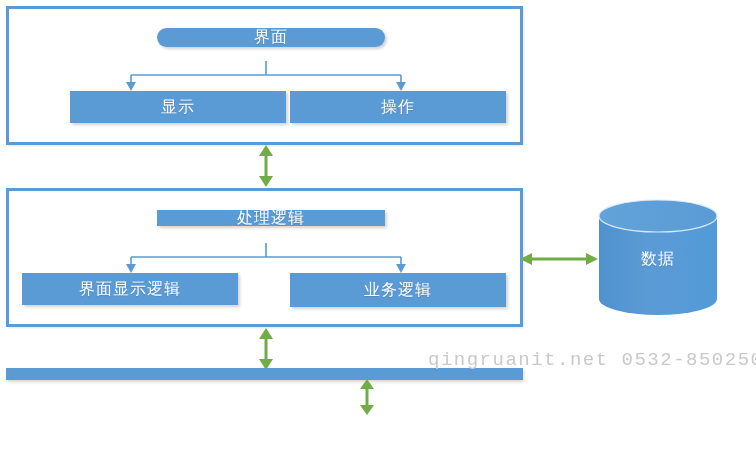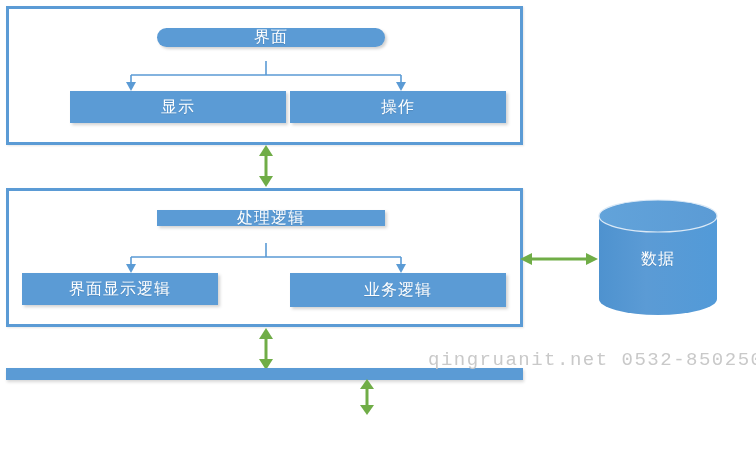--- a/index.html
+++ b/index.html
@@ -123,21 +123,21 @@
   <div class="layer-panel" style="left:6px; top:188px; width:517px; height:139px;"></div>
 
   <div class="node-box" style="left:157px; top:210px; width:228px; height:16px;">处理逻辑</div>
 
   <svg class="tree-connector" style="left:118px; top:243px; width:296px; height:32px;" viewBox="0 0 296 32" xmlns="http://www.w3.org/2000/svg">
     <path d="M148,0 L148,14 M13,14 L283,14 M13,14 L13,22 M283,14 L283,22" stroke="#5b9bd5" stroke-width="1.6" fill="none"></path>
     <polygon points="13,30 8,21 18,21" fill="#5b9bd5"></polygon>
     <polygon points="283,30 278,21 288,21" fill="#5b9bd5"></polygon>
   </svg>
 
-  <div class="node-box" style="left:22px; top:273px; width:196px; height:32px;">界面显示逻辑</div>
+  <div class="node-box" style="left:22px; top:273px; width:216px; height:32px;">界面显示逻辑</div>
   <div class="node-box" style="left:290px; top:273px; width:216px; height:34px;">业务逻辑</div>
 
   <svg class="green-arrow" style="left:519px; top:248px; width:80px; height:22px;" viewBox="0 0 80 22" xmlns="http://www.w3.org/2000/svg">
     <line x1="9" y1="11" x2="71" y2="11" stroke="#70ad47" stroke-width="3"></line>
     <polygon points="1,11 13,5 13,17" fill="#70ad47"></polygon>
     <polygon points="79,11 67,5 67,17" fill="#70ad47"></polygon>
   </svg>
 
   <div class="db-cylinder" style="left:597px; top:199px; width:122px; height:117px;">
     <svg width="122" height="117" viewBox="0 0 122 117" xmlns="http://www.w3.org/2000/svg">

